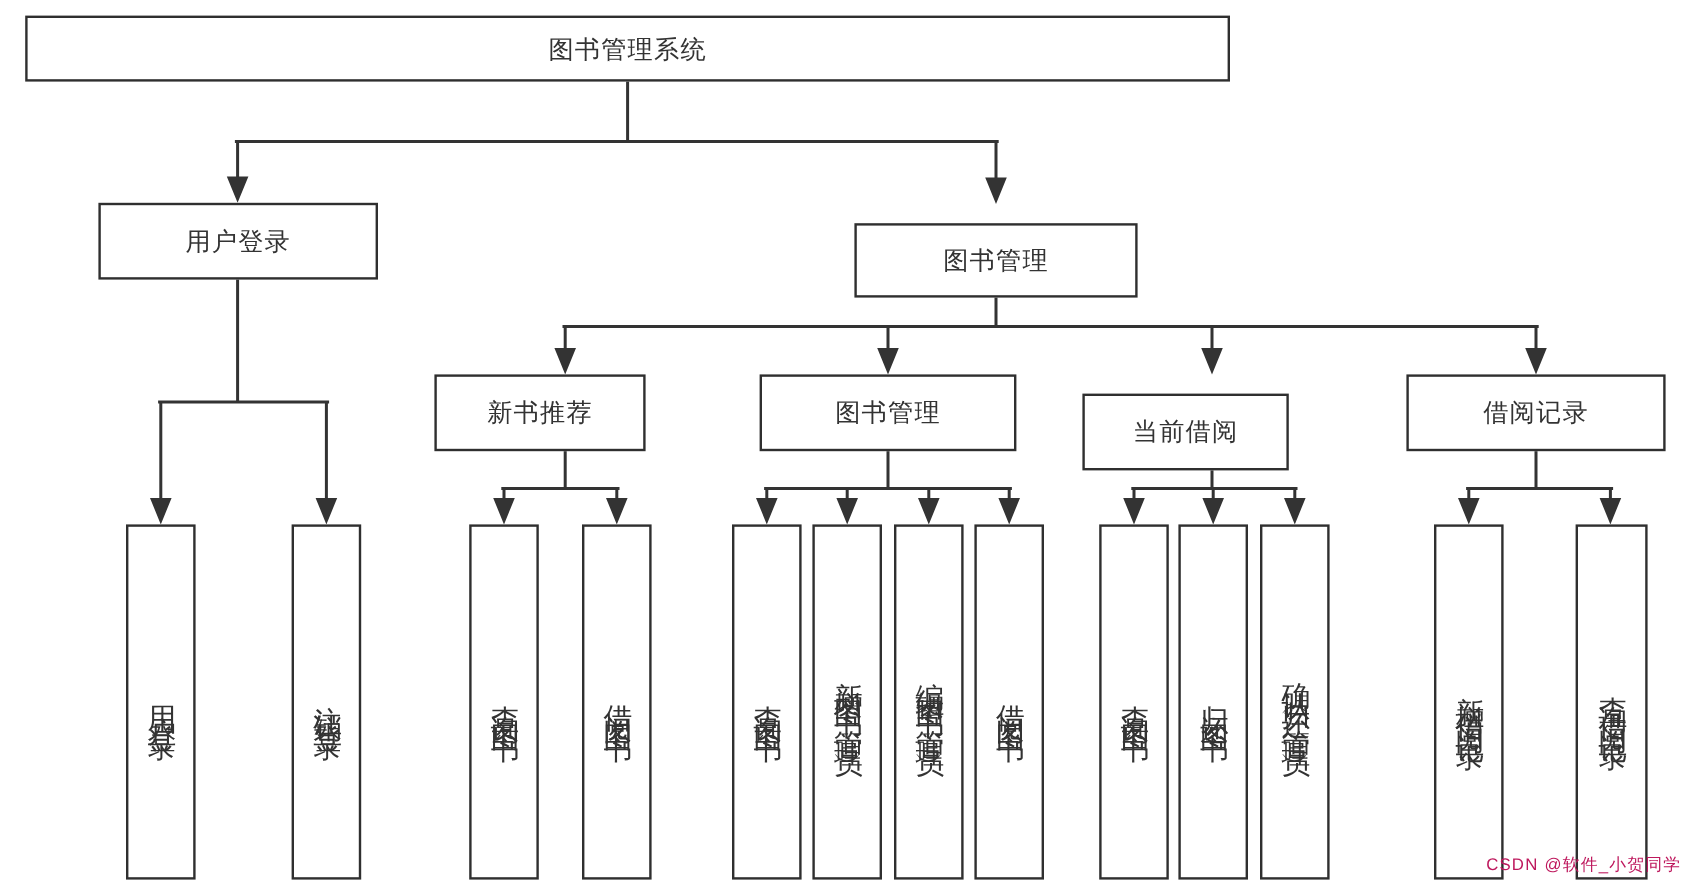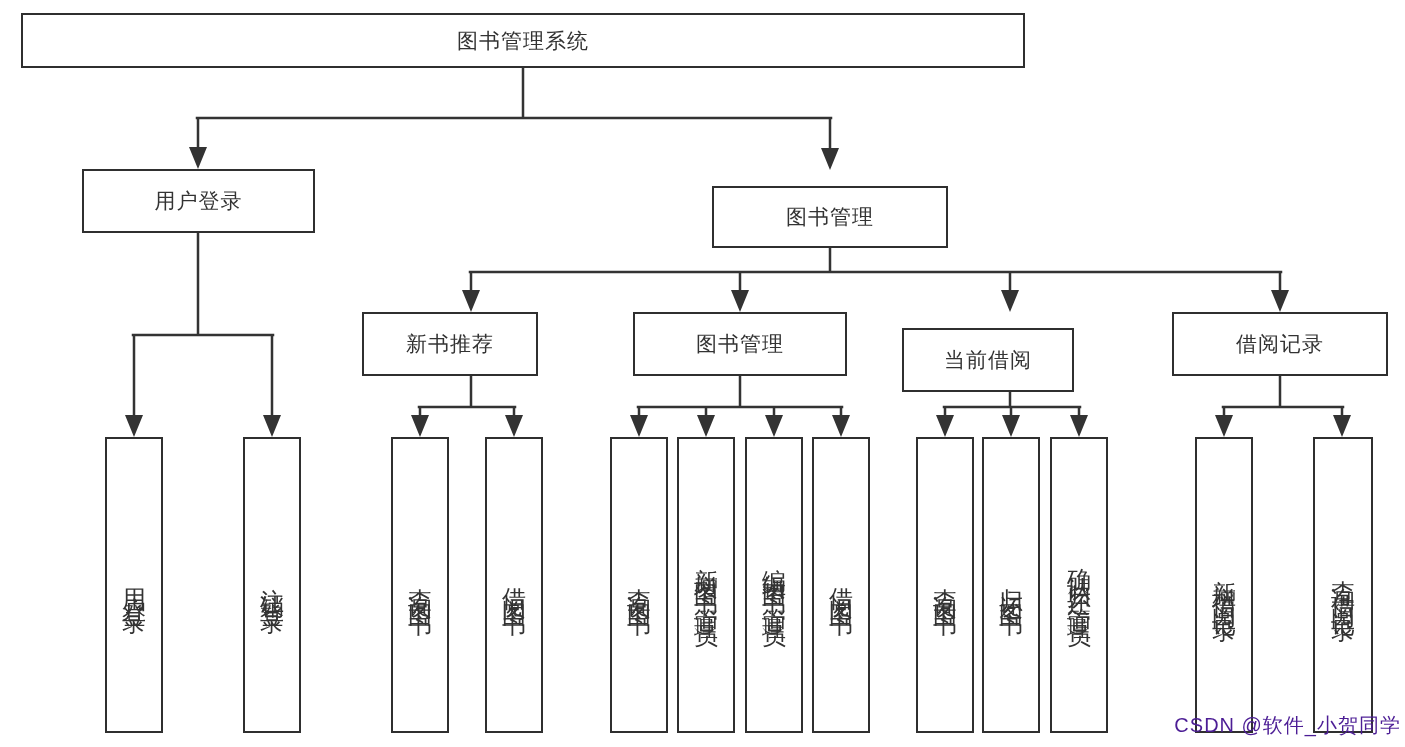--- a/index.html
+++ b/index.html
@@ -49,22 +49,22 @@
     text-orientation: mixed;
     font-size: 24px;
     letter-spacing: 8px;
     line-height: 1;
     white-space: nowrap;
   }
   .watermark {
     position: absolute;
     right: 4px;
     top: 712px;
-    font-size: 20px;
-    color: #4c1d95;
+    font-size: 14px;
+    color: #be185d;
     letter-spacing: 1px;
     z-index: 5;
     white-space: nowrap;
   }
 </style>
 </head>
 <body>
 
 <div class="stage">
 

